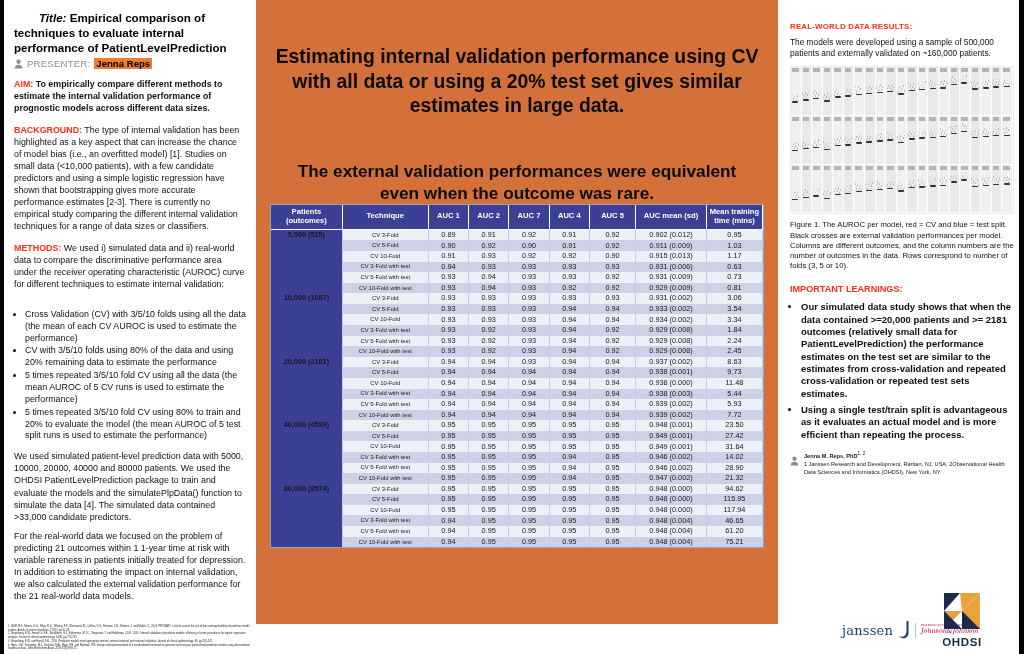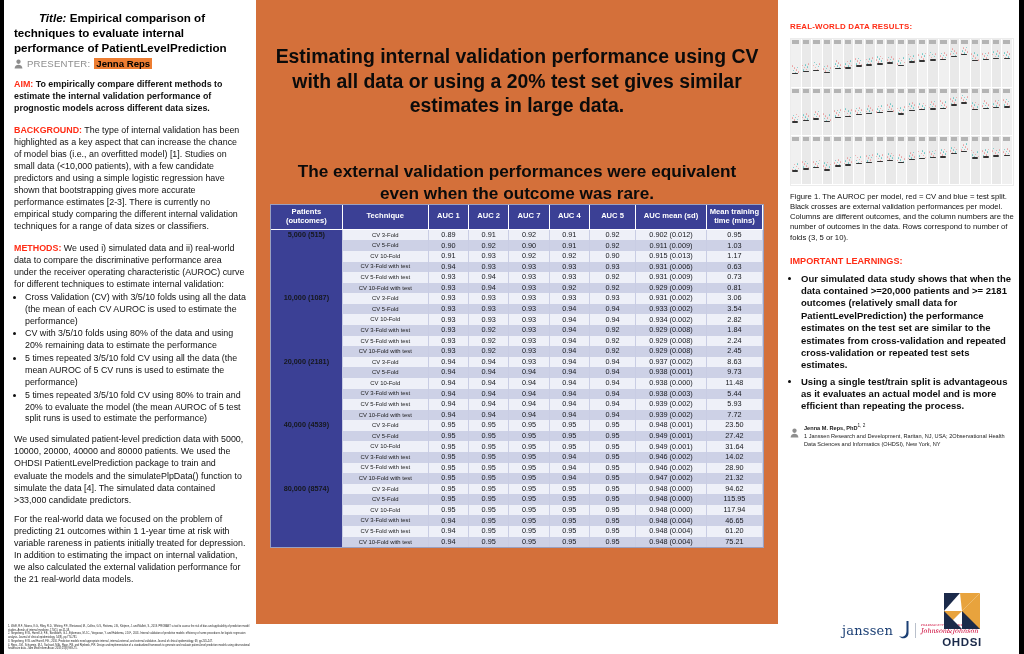--- a/index.html
+++ b/index.html
@@ -247,21 +247,21 @@
       </p>
     </div>
 
     <div class="sect">
       <p>
         <span class="hd">BACKGROUND:</span><span> The type of internal validation has been highlighted as a key aspect that can increase the chance of model bias (i.e., an overfitted model) [1].  Studies on small data (&lt;10,000 patients), with a few candidate predictors and using a simple logistic regression have shown that bootstrapping gives more accurate performance estimates [2-3].  There is currently no empirical study comparing the different internal validation techniques for a range of data sizes or classifiers.</span>
       </p>
     </div>
 
     <div class="sect">
-      <p style="margin-bottom:2px;">
+      <p style="margin-bottom:19px;">
         <span class="hd">METHODS:</span><span> We used i) simulated data and ii) real-world data to compare the discriminative performance area under the receiver operating characteristic (AUROC) curve for different techniques to estimate internal validation:</span>
       </p>
       <ul class="bullets">
         <li>Cross Validation (CV) with 3/5/10 folds using all the data (the mean of each CV AUROC is used to estimate the performance)</li>
         <li>CV with 3/5/10 folds using 80% of the data and using 20% remaining data to estimate the performance</li>
         <li>5 times repeated 3/5/10 fold CV using all the data (the mean AUROC of 5 CV runs is used to estimate the performance)</li>
         <li>5 times repeated 3/5/10 fold CV using 80% to train and 20% to evaluate the model (the mean AUROC of 5 test split runs is used to estimate the performance)</li>
       </ul>
       <p style="margin-top:8px;">We used simulated patient-level prediction data with 5000, 10000, 20000, 40000 and 80000 patients. We used the OHDSI PatientLevelPrediction package to train and evaluate the models and the simulatePlpData() function to simulate the data [4]. The simulated data contained &gt;33,000 candidate predictors.</p>
       <p>For the real-world data we focused on the problem of predicting 21 outcomes within 1 1-year time at risk with variable rareness in patients initially treated for depression.  In addition to estimating the impact on internal validation, we also calculated the external validation performance for the 21 real-world data models.</p>
@@ -390,21 +390,21 @@
               <td>3.54</td>
             </tr>
             <tr class="norm">
               <td class="tech">CV 10-Fold</td>
               <td>0.93</td>
               <td>0.93</td>
               <td>0.93</td>
               <td>0.94</td>
               <td>0.94</td>
               <td>0.934 (0.002)</td>
-              <td>2.82</td>
+              <td>3.34</td>
             </tr>
             <tr class="alt">
               <td class="tech">CV 3-Fold with test</td>
               <td>0.93</td>
               <td>0.92</td>
               <td>0.93</td>
               <td>0.94</td>
               <td>0.92</td>
               <td>0.929 (0.008)</td>
               <td>1.84</td>
@@ -614,20 +614,21 @@
             </tr>
           </tbody>
       </table>
     </div>
 
     <div class="logos-center"></div>
   </div>
 
   <div class="col-right">
     <div class="rw-hd">REAL-WORLD DATA RESULTS:</div>
+    <div class="rw-body">The models were developed using a sample of 500,000 patients and externally validated on ~160,000 patients.</div>
 
     <div class="figure-box" id="figure-box">
         <div class="fig-row">
           <div class="fig-cell" style="left: 0%; width: 4.7619%;">
             <div class="fig-tick" style="left: 1px; width: calc(100% - 3px); background: rgb(180, 180, 180);"></div>
             <div class="fig-mark" style="top: 55%; left: 6%; width: 10%; background: rgb(232, 160, 160);"></div>
             <div class="fig-mark" style="top: 64.8%; left: 17%; width: 10%; background: rgb(110, 197, 197);"></div>
             <div class="fig-mark" style="top: 59.2%; left: 28%; width: 10%; background: rgb(232, 160, 160);"></div>
             <div class="fig-mark" style="top: 69%; left: 39%; width: 10%; background: rgb(110, 197, 197);"></div>
             <div class="fig-mark" style="top: 63.4%; left: 50%; width: 10%; background: rgb(232, 160, 160);"></div>

